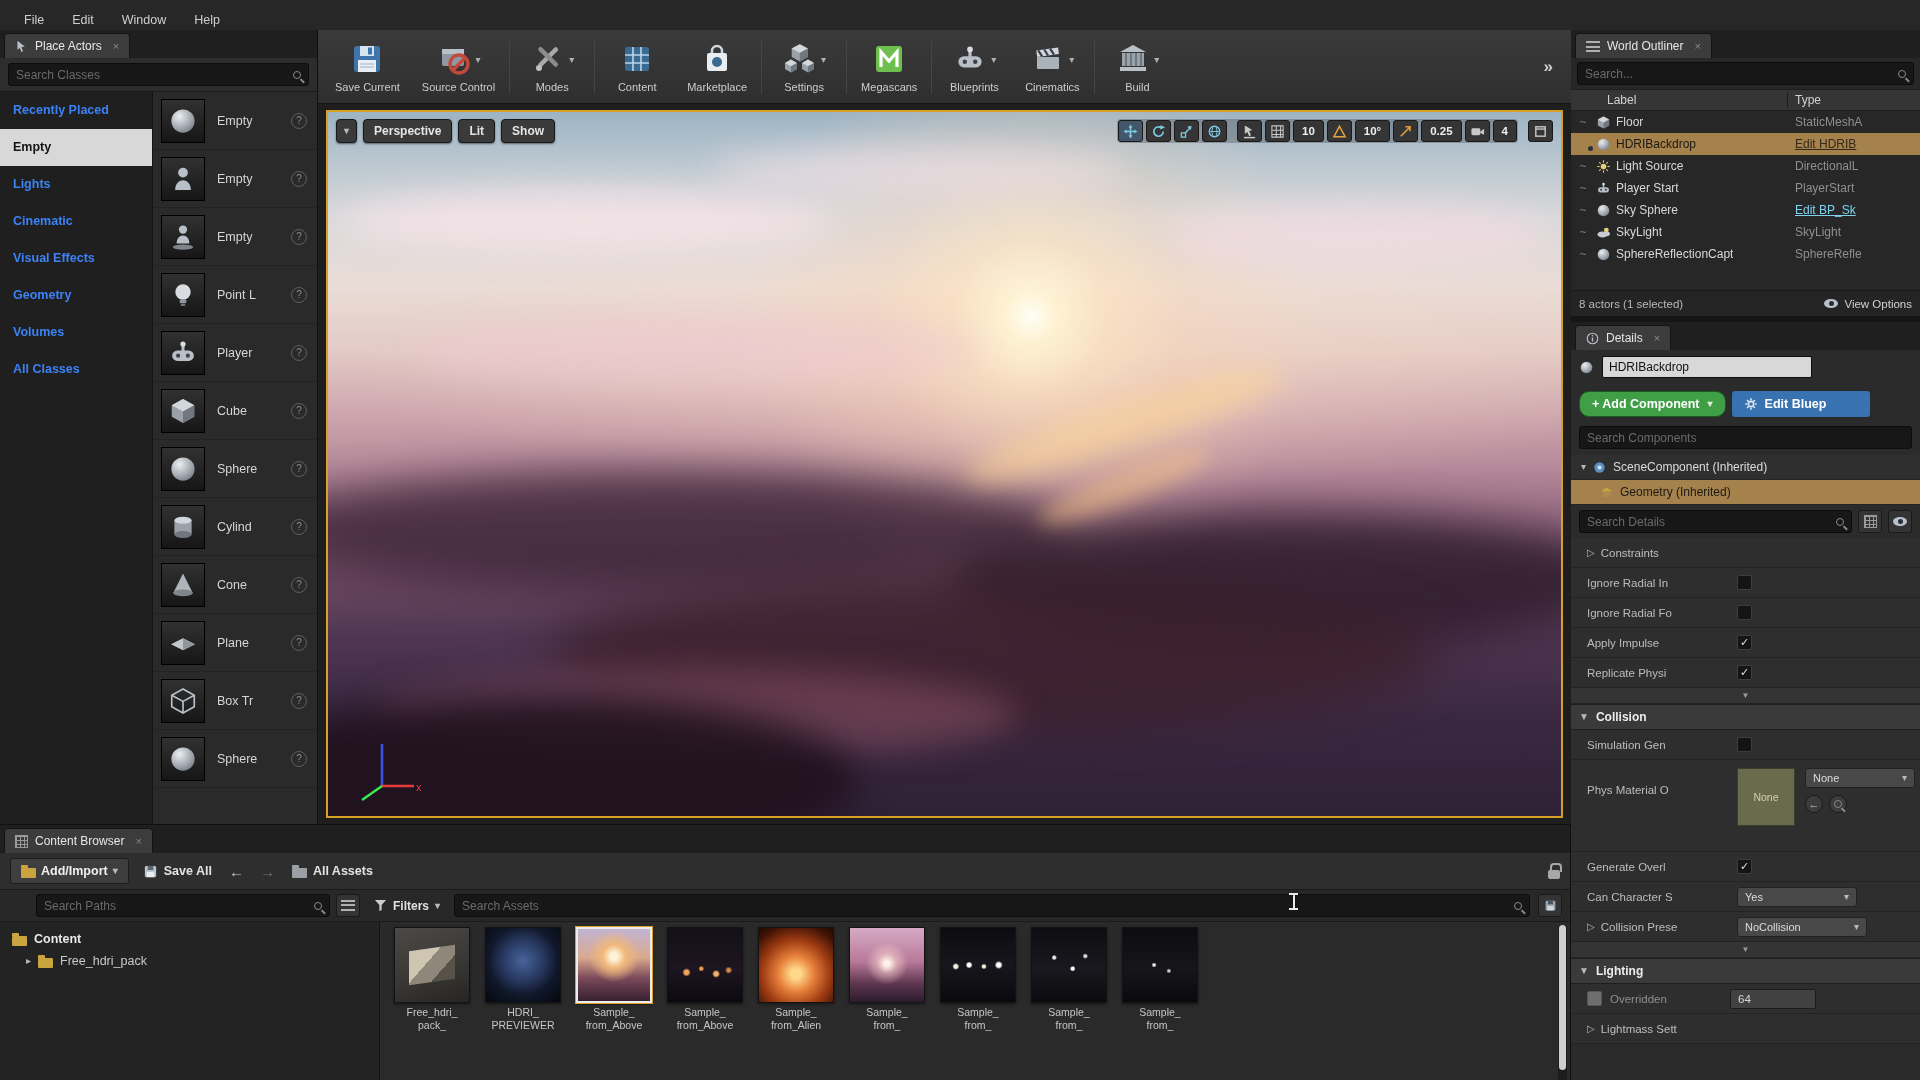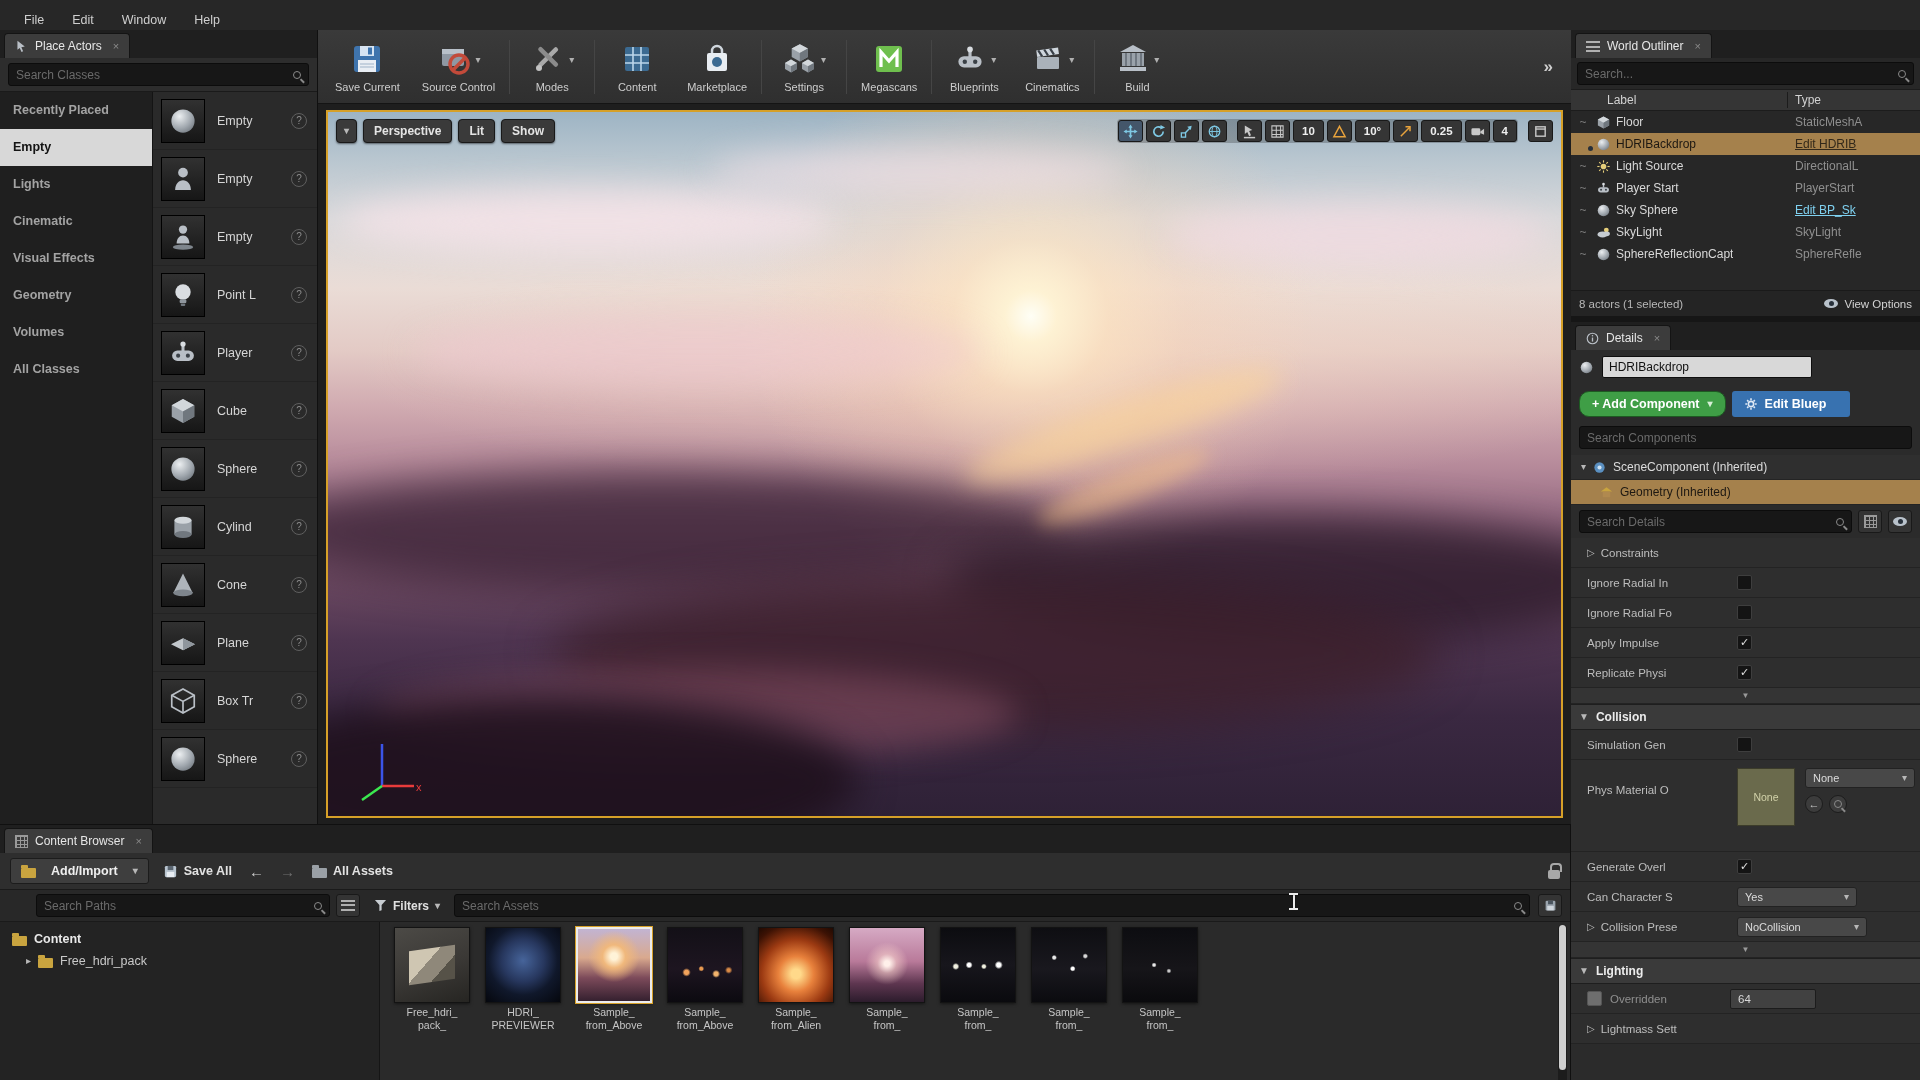--- a/index.html
+++ b/index.html
@@ -33,21 +33,21 @@
   .cb{width:15px;height:15px;background:#141414;border:1px solid #3e3e3e;border-radius:2px;display:flex;align-items:center;justify-content:center;color:#e0e0e0;font-size:11px;line-height:1;flex:none;}
   .cb.disabled{background:#6e6e6e;border-color:#555;}
   .dd{background:#484848;border:1px solid #222;border-radius:3px;height:20px;display:flex;align-items:center;justify-content:space-between;padding:0 7px;color:#dcdcdc;font-size:11px;gap:8px;}
   .caret{color:#b8b8b8;font-size:10px;line-height:1;}
 
   
   #left-panel{position:absolute;left:0;top:30px;width:318px;height:794px;background:#2a2a2a;border-right:1px solid #101010;display:flex;flex-direction:column;}
   #left-panel .search-row{padding:5px 8px;background:#2d2d2d;border-bottom:1px solid #1a1a1a;display:flex;}
   #pa-body{flex:1;display:flex;min-height:0;}
   #pa-cats{width:153px;background:#1f1f1f;border-right:1px solid #141414;}
-  .cat-item{height:37px;line-height:37px;padding-left:13px;color:#a3a3a3;font-size:12.5px;font-weight:bold;cursor:default;}
+  .cat-item{height:37px;line-height:37px;padding-left:13px;color:#3b82f6;font-size:12.5px;font-weight:bold;cursor:default;}
   .cat-item.selected{background:#d8d8d8;color:#141414;}
   #pa-actors{flex:1;background:#2a2a2a;overflow:hidden;}
   .actor-row{height:58px;display:flex;align-items:center;gap:12px;padding:0 8px;border-bottom:1px solid #232323;}
   .actor-tile{width:44px;height:44px;background:linear-gradient(#313131,#161616);border:1px solid #000;display:flex;align-items:center;justify-content:center;flex:none;}
   .actor-tile svg{width:30px;height:30px;}
   .actor-label{flex:1;color:#d6d6d6;font-size:12.5px;overflow:hidden;white-space:nowrap;}
   .help-badge{width:16px;height:16px;border:1px solid #5f5f5f;border-radius:50%;color:#8d8d8d;font-size:10px;display:flex;align-items:center;justify-content:center;flex:none;margin-right:2px;}
 
   
   #toolbar{position:absolute;left:318px;top:30px;width:1253px;height:74px;background:linear-gradient(#3a3a3a,#2f2f2f);border-bottom:1px solid #141414;display:flex;align-items:center;padding:0 6px;}
@@ -88,21 +88,21 @@
   .vpt-btn.val{padding:0 8px;}
   .vpt-sep{width:4px;}
   .gizmo{position:absolute;left:14px;bottom:8px;}
   #mouse-cursor{position:absolute;left:1288px;top:892px;width:11px;height:18px;pointer-events:none;z-index:50;}
   #mouse-cursor::before{content:"";position:absolute;left:5px;top:2px;width:1.6px;height:14px;background:#ececec;box-shadow:0 0 1px #000;}
   #mouse-cursor::after{content:"";position:absolute;left:1px;top:1px;width:9px;height:1.6px;background:#ececec;box-shadow:0 15px 0 #ececec,0 0 1px #000;}
 
   
   #content-browser{position:absolute;left:0;top:824px;width:1571px;height:292px;background:#262626;border-top:1px solid #101010;border-right:1px solid #101010;display:flex;flex-direction:column;}
   #cb-toolbar{height:37px;background:#2e2e2e;border-bottom:1px solid #1a1a1a;display:flex;align-items:center;gap:10px;padding:0 10px;}
-  #add-import{background:#3e3e3e;border:1px solid #1c1c1c;border-radius:3px;height:26px;display:flex;align-items:center;gap:15px;padding:0 10px;color:#efefef;font-weight:bold;font-size:12.5px;}
+  #add-import{background:#3e3e3e;border:1px solid #1c1c1c;border-radius:3px;height:26px;display:flex;align-items:center;gap:5px;padding:0 10px;color:#efefef;font-weight:bold;font-size:12.5px;}
   .cb-tool{display:flex;align-items:center;gap:6px;color:#e2e2e2;font-size:12.5px;font-weight:bold;padding:0 4px;}
   .nav-arrow{font-size:15px;color:#cfcfcf;padding:0 3px;}
   .nav-arrow.dim{color:#6f6f6f;}
   #cb-filterrow{height:32px;background:#282828;border-bottom:1px solid #1a1a1a;display:flex;align-items:center;gap:8px;padding:0 8px;}
   #search-paths-wrap{width:352px;display:flex;align-items:center;gap:6px;flex:none;padding-left:28px;}
   .sq-btn{width:24px;height:23px;background:#343434;border:1px solid #191919;border-radius:3px;display:flex;align-items:center;justify-content:center;flex:none;}
   #filters-btn{display:flex;align-items:center;gap:6px;color:#e0e0e0;font-weight:bold;font-size:12px;padding:0 6px;flex:none;}
   #cb-body{flex:1;display:flex;min-height:0;}
   #cb-tree{width:380px;background:#232323;border-right:1px solid #151515;padding-top:6px;}
   .tree-row{height:22px;display:flex;align-items:center;gap:7px;padding-left:12px;color:#e8e8e8;font-size:12.5px;font-weight:bold;}
@@ -147,21 +147,21 @@
   .ol-row.sel .ol-type{color:#33291a;text-decoration:underline;}
   .ol-type.link{color:#7fd1f0;text-decoration:underline;}
   #ol-footer{margin-top:auto;height:26px;background:#242424;border-top:1px solid #1a1a1a;display:flex;align-items:center;padding:0 8px;font-size:11.5px;color:#b8b8b8;}
   #ol-footer .right{margin-left:auto;display:flex;align-items:center;gap:6px;color:#d2d2d2;}
   
   #details{flex:1;display:flex;flex-direction:column;background:#2b2b2b;min-height:0;}
   #det-name-row{height:34px;display:flex;align-items:center;gap:8px;padding:0 8px;background:#2b2b2b;}
   #det-name{width:210px;height:22px;background:#d8d8d8;border:1px solid #0e0e0e;border-radius:2px;color:#111;font-size:12px;padding:0 6px;}
   #det-buttons{height:40px;display:flex;align-items:center;gap:6px;padding:0 8px;overflow:hidden;white-space:nowrap;}
   #btn-add-comp{background:#3f9e46;border:1px solid #1d5a22;border-radius:10px;height:26px;display:flex;align-items:center;gap:8px;padding:0 12px;color:#fff;font-weight:bold;font-size:12.5px;flex:none;}
-  #btn-edit-bp{background:#3872b0;border:1px solid #1c4succ? #1c456e;border-radius:3px;height:26px;display:flex;align-items:center;gap:7px;padding:0 12px;color:#fff;font-weight:bold;font-size:12.5px;flex:none;width:118px;overflow:hidden;}
+  #btn-edit-bp{background:#3872b0;border:1px solid #1c4succ? #1c456e;border-radius:3px;height:26px;display:flex;align-items:center;gap:7px;padding:0 12px;color:#fff;font-weight:bold;font-size:12.5px;flex:none;width:138px;overflow:hidden;}
   #det-search-comp{padding:2px 8px 6px;display:flex;}
   .comp-row{height:25px;display:flex;align-items:center;gap:6px;padding-left:10px;background:#2f2f2f;border-bottom:1px solid #242424;font-size:12px;color:#dcdcdc;}
   .comp-row.sel{background:#a5814c;color:#1d1812;}
   #det-search-details{padding:5px 8px;display:flex;gap:6px;align-items:center;}
   .prow{min-height:30px;display:flex;align-items:center;padding-left:16px;background:#2e2e2e;border-bottom:1px solid #232323;}
   .plabel{width:150px;flex:none;font-size:11.5px;color:#bdbdbd;white-space:nowrap;overflow:hidden;display:flex;align-items:center;gap:6px;}
   .sec{height:26px;background:#3a3a3a;display:flex;align-items:center;gap:7px;padding:0 8px;color:#ececec;font-size:12px;font-weight:bold;border-top:1px solid #1e1e1e;border-bottom:1px solid #1e1e1e;}
   .expander{height:16px;background:#343434;border-bottom:1px solid #232323;display:flex;align-items:center;justify-content:center;color:#9a9a9a;font-size:8px;}
   #phys-row{align-items:flex-start;padding-top:8px;min-height:92px;}
   #phys-thumb{width:58px;height:58px;background:#6a6a4c;border:1px solid #3c3c2a;display:flex;align-items:center;justify-content:center;color:#d2d2aa;font-size:10.5px;flex:none;}

